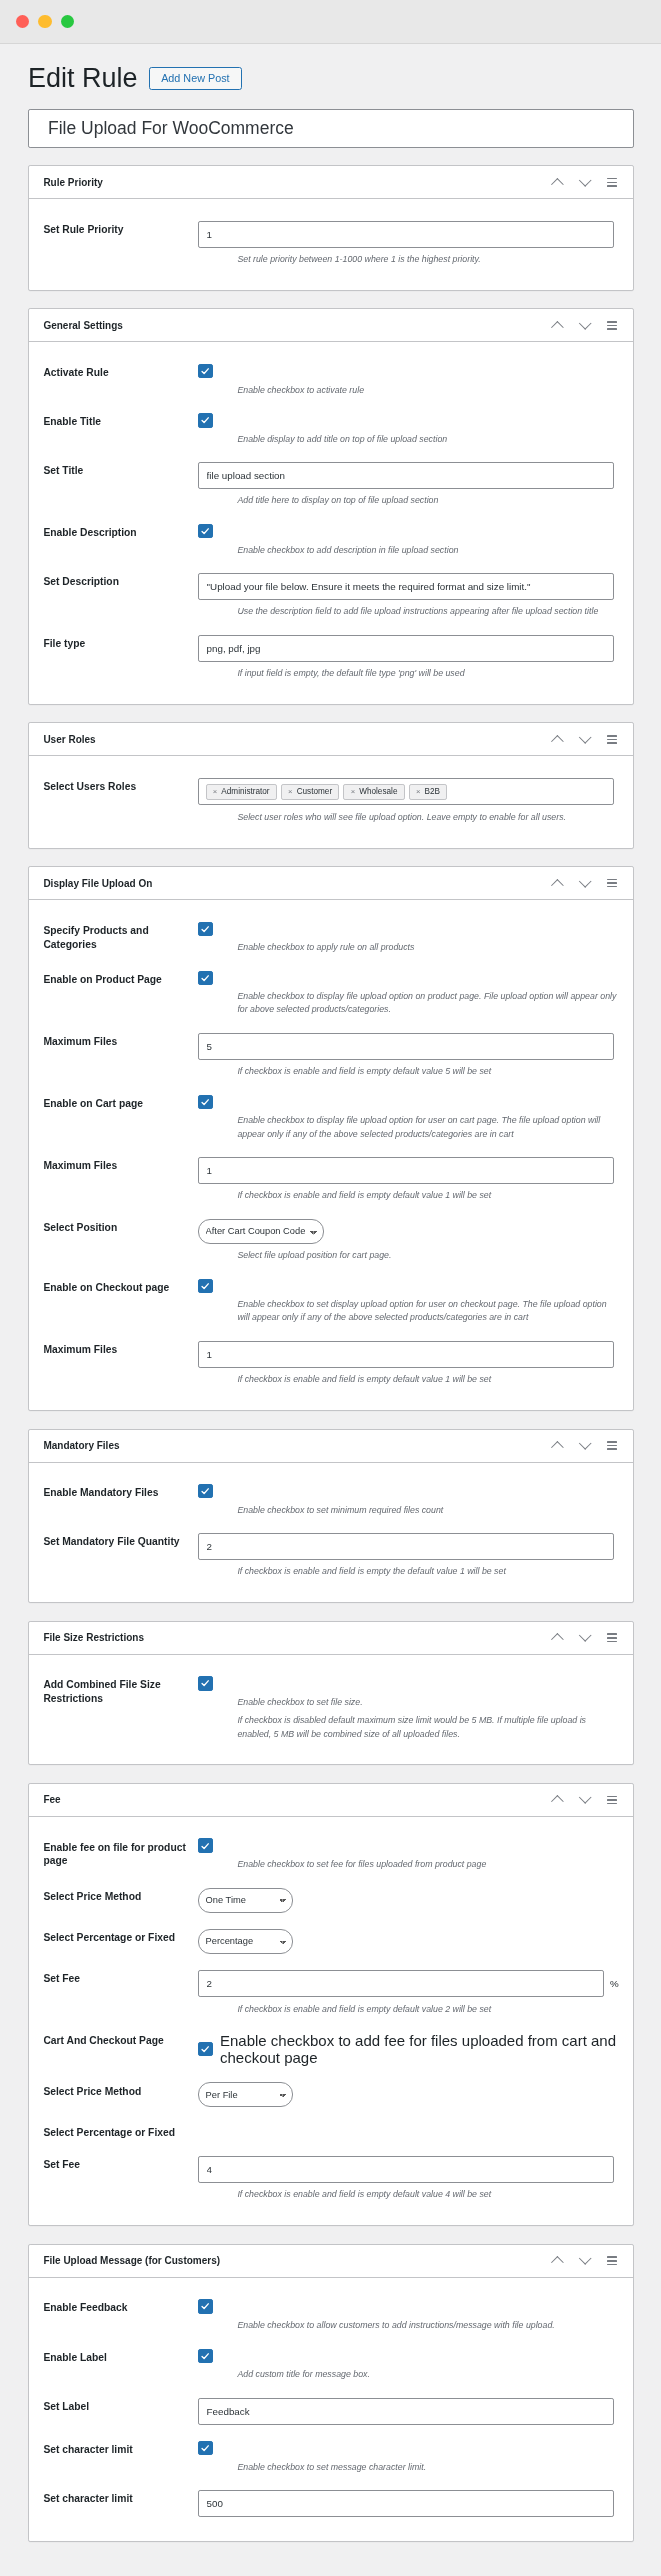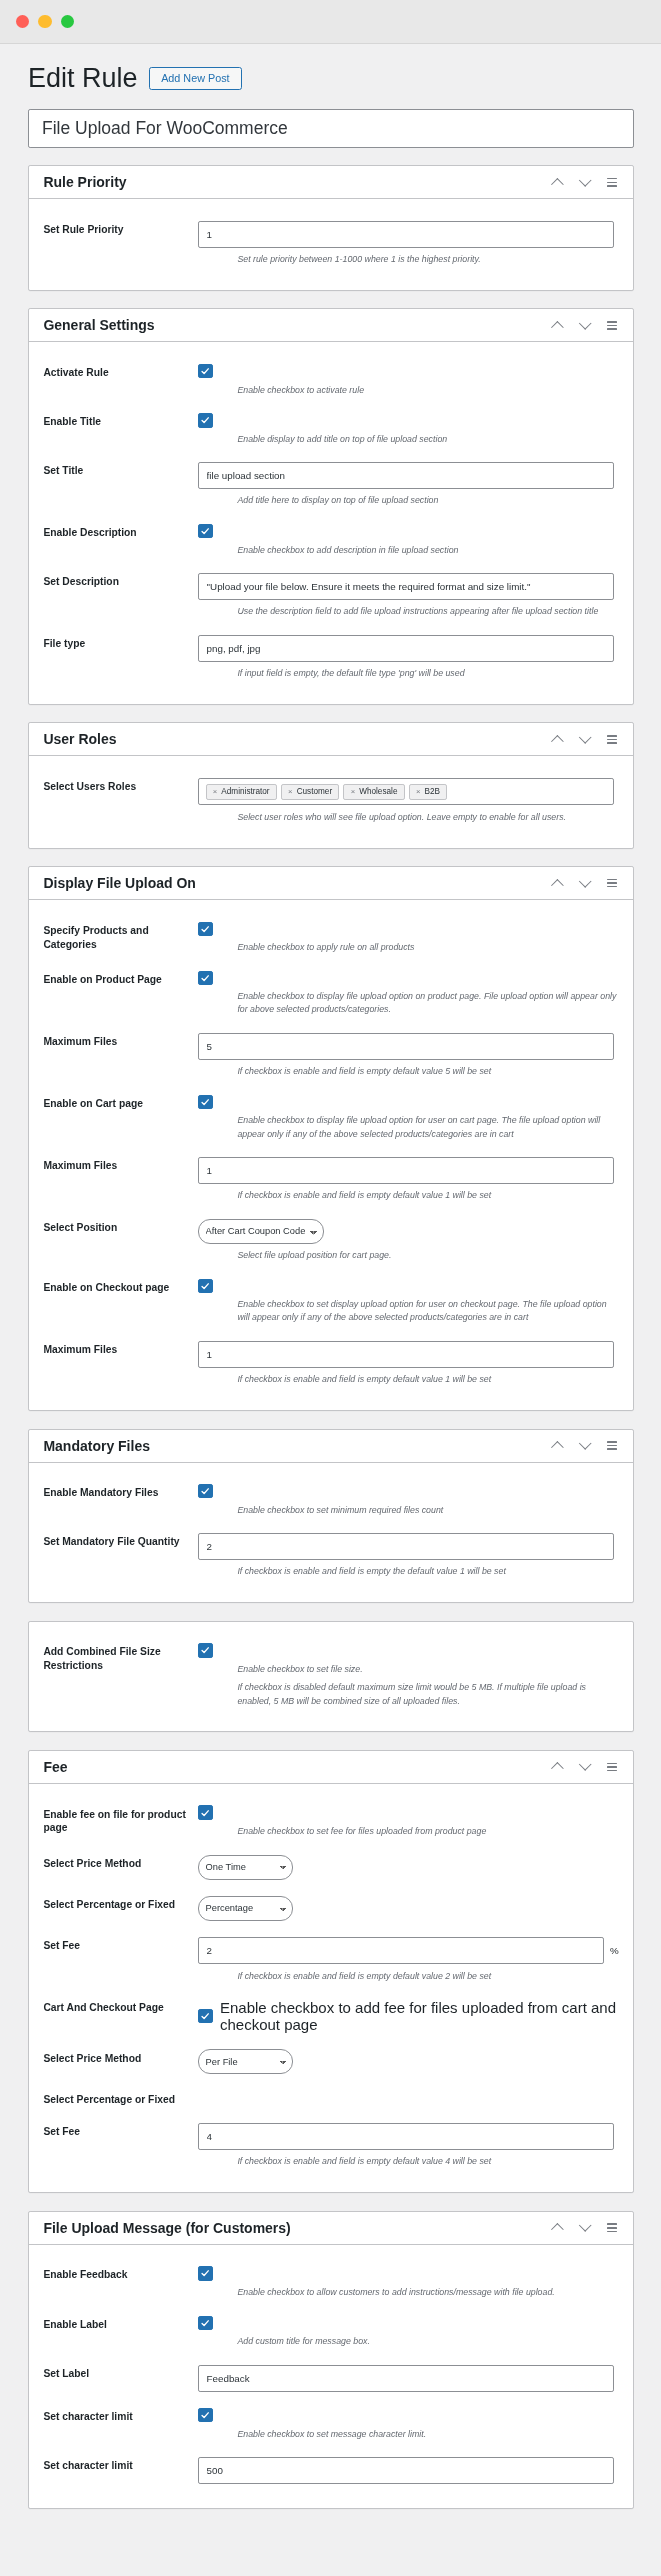--- a/index.html
+++ b/index.html
@@ -34,32 +34,32 @@
   .page-title { font-size: 27px; font-weight: 400; color:#1d2327; line-height:1.1; }
   .add-new-btn {
     font-size: 10.8px; color:#2271b1; background:#f6f7f7;
     border:0.5px solid #2271b1; border-radius:2.6px;
     padding: 4.6px 11.3px; cursor:pointer; white-space:nowrap;
   }
 
   .title-input {
     width:100%; height: 39px; font-size: 17.5px; color:#32373c;
     border:0.5px solid #8c8f94; border-radius: 2.1px; background:#fff;
-    padding: 0 13px; outline:none; font-family:"Liberation Sans", sans-serif;
+    padding: 0 19px; outline:none; font-family:"Liberation Sans", sans-serif;
   }
 
   .postbox {
     background:#fff; border:0.5px solid #c3c4c7; border-radius:2.1px;
     margin-top: 17.5px; box-shadow: 0 0.5px 0.5px rgba(0,0,0,.04);
   }
   .postbox-header {
     display:flex; align-items:center; justify-content:space-between;
     border-bottom:0.5px solid #c3c4c7; padding: 0 9.3px 0 14.4px; height: 33px;
   }
-  .postbox-title { font-size: 14px; font-weight:600; color:#1d2327; }
+  .postbox-title { font-size: 10px; font-weight:600; color:#1d2327; }
   .postbox-actions { display:flex; align-items:center; gap:3.1px; }
   .hdl-btn {
     width:24px; height:24px; display:flex; align-items:center; justify-content:center;
     color:#787c82; cursor:pointer; background:none; border:none; padding:0;
   }
   .chev { width:8.8px; height:8.8px; border-right:1.5px solid #787c82; border-bottom:1.5px solid #787c82; }
   .chev.up { transform: rotate(-135deg) translate(-1.5px,-1.5px); }
   .chev.down { transform: rotate(45deg) translate(-1px,-2.1px); }
   .grip { display:flex; flex-direction:column; gap:2.1px; }
   .grip span { display:block; width:9.8px; height:1.5px; background:#787c82; border-radius:0.5px; }
@@ -454,20 +454,38 @@
         <div class="fctl">
           <input class="inp" type="text" value="2" style="">
           <div class="desc">If checkbox is enable and field is empty the default value 1 will be set</div>
         </div>
       </div>
     </div>
   </div>
 
   
   <div class="postbox">
+    <div class="postbox-header">
+      <span class="postbox-title">File Size Restrictions</span>
+      <span class="postbox-actions">
+        <span class="hdl-btn">
+            <i class="chev up"></i>
+          </span>
+        <span class="hdl-btn">
+            <i class="chev down"></i>
+          </span>
+        <span class="hdl-btn">
+            <span class="grip">
+              <span></span>
+              <span></span>
+              <span></span>
+            </span>
+          </span>
+      </span>
+    </div>
     <div class="inside">
       <div class="frow">
         <div class="flabel">Add Combined File Size Restrictions</div>
         <div class="fctl">
           <span class="cbx">
             <svg viewBox="0 0 20 20" fill="none">
                 <path d="M4 10.5l4 4 8-9" stroke="#fff" stroke-width="2.6" stroke-linecap="round" stroke-linejoin="round"></path>
               </svg>
           </span>
           <div class="desc">Enable checkbox to set file size.</div>

